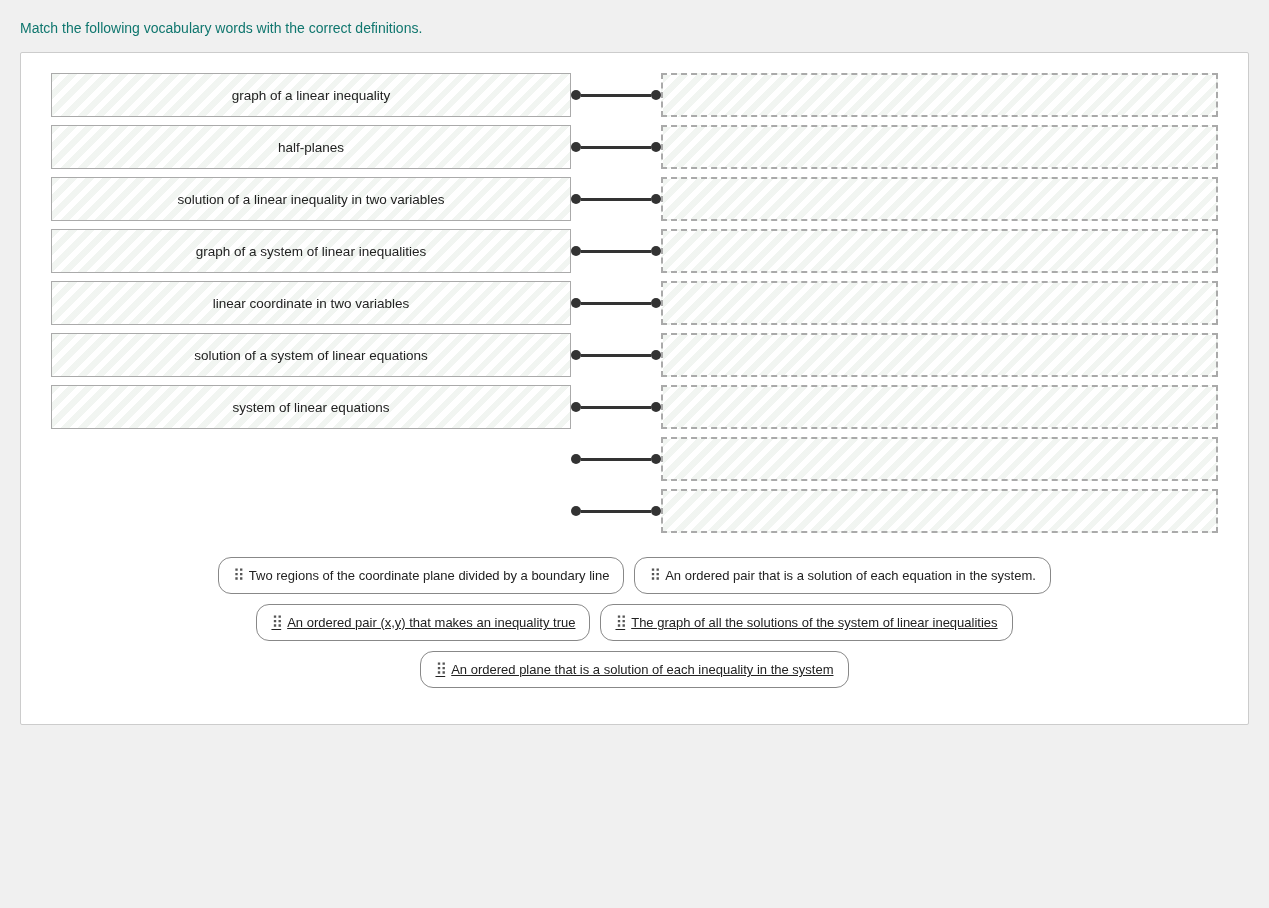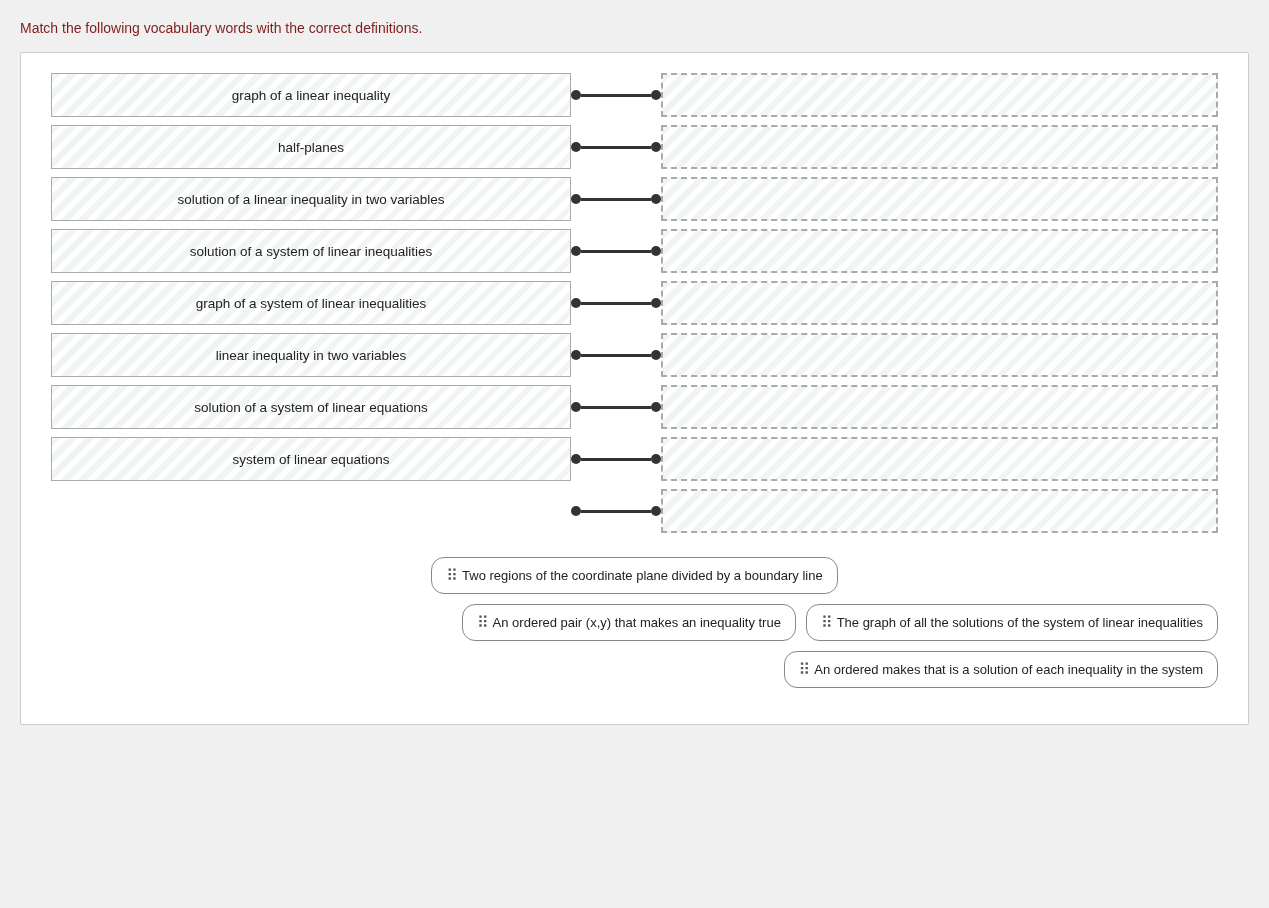--- a/index.html
+++ b/index.html
@@ -6,21 +6,21 @@
     body {
       font-family: Arial, sans-serif;
       background: #f0f0f0;
       padding: 20px;
       font-size: 14px;
       color: #222;
     }
     .page-title {
       font-size: 14px;
       margin-bottom: 16px;
-      color: #7f1d1d;
+      color: #0f766e;
     }
     .main-container {
       background: #fff;
       border: 1px solid #ccc;
       padding: 20px 30px 36px 30px;
       border-radius: 2px;
     }
     .matching-area {
       display: flex;
       gap: 0;
@@ -115,22 +115,23 @@
     .def-chip::before {
       content: '⠿';
       font-size: 16px;
       color: #555;
       letter-spacing: -2px;
     }
     .bottom-row {
       display: flex;
       flex-wrap: wrap;
       gap: 10px;
-      justify-content: flex-end;
+      justify-content: center;
       margin-top: 10px;
+      text-decoration: underline;
     }
   </style>
 </head>
 <body>
 
 <p class="page-title">Match the following vocabulary words with the correct definitions.</p>
 
 <div class="main-container">
   <div class="matching-area">
 
@@ -138,27 +139,24 @@
       <div class="left-item">
         <span>graph of a linear inequality</span>
       </div>
       <div class="left-item">
         <span>half-planes</span>
       </div>
       <div class="left-item">
         <span>solution of a linear inequality in two variables</span>
       </div>
       <div class="left-item">
-        <span>solution of a system of linear inequalities</span>
-      </div>
-      <div class="left-item">
         <span>graph of a system of linear inequalities</span>
       </div>
       <div class="left-item">
-        <span>linear inequality in two variables</span>
+        <span>linear coordinate in two variables</span>
       </div>
       <div class="left-item">
         <span>solution of a system of linear equations</span>
       </div>
       <div class="left-item">
         <span>system of linear equations</span>
       </div>
     </div>
 
     <div class="connector-area">
@@ -219,27 +217,30 @@
       <div class="right-item"></div>
       <div class="right-item"></div>
       <div class="right-item"></div>
     </div>
   </div>
 
   <div class="definitions-area">
     <div class="def-chip">
       <span>Two regions of the coordinate plane divided by a boundary line</span>
     </div>
+    <div class="def-chip">
+      <span>An ordered pair that is a solution of each equation in the system.</span>
+    </div>
   </div>
   <div class="bottom-row">
     <div class="def-chip">
       <span>An ordered pair (x,y) that makes an inequality true</span>
     </div>
     <div class="def-chip">
       <span>The graph of all the solutions of the system of linear inequalities</span>
     </div>
   </div>
   <div class="bottom-row">
     <div class="def-chip">
-      <span>An ordered makes that is a solution of each inequality in the system</span>
+      <span>An ordered plane that is a solution of each inequality in the system</span>
     </div>
   </div>
 </div>
 
 </body></html>

